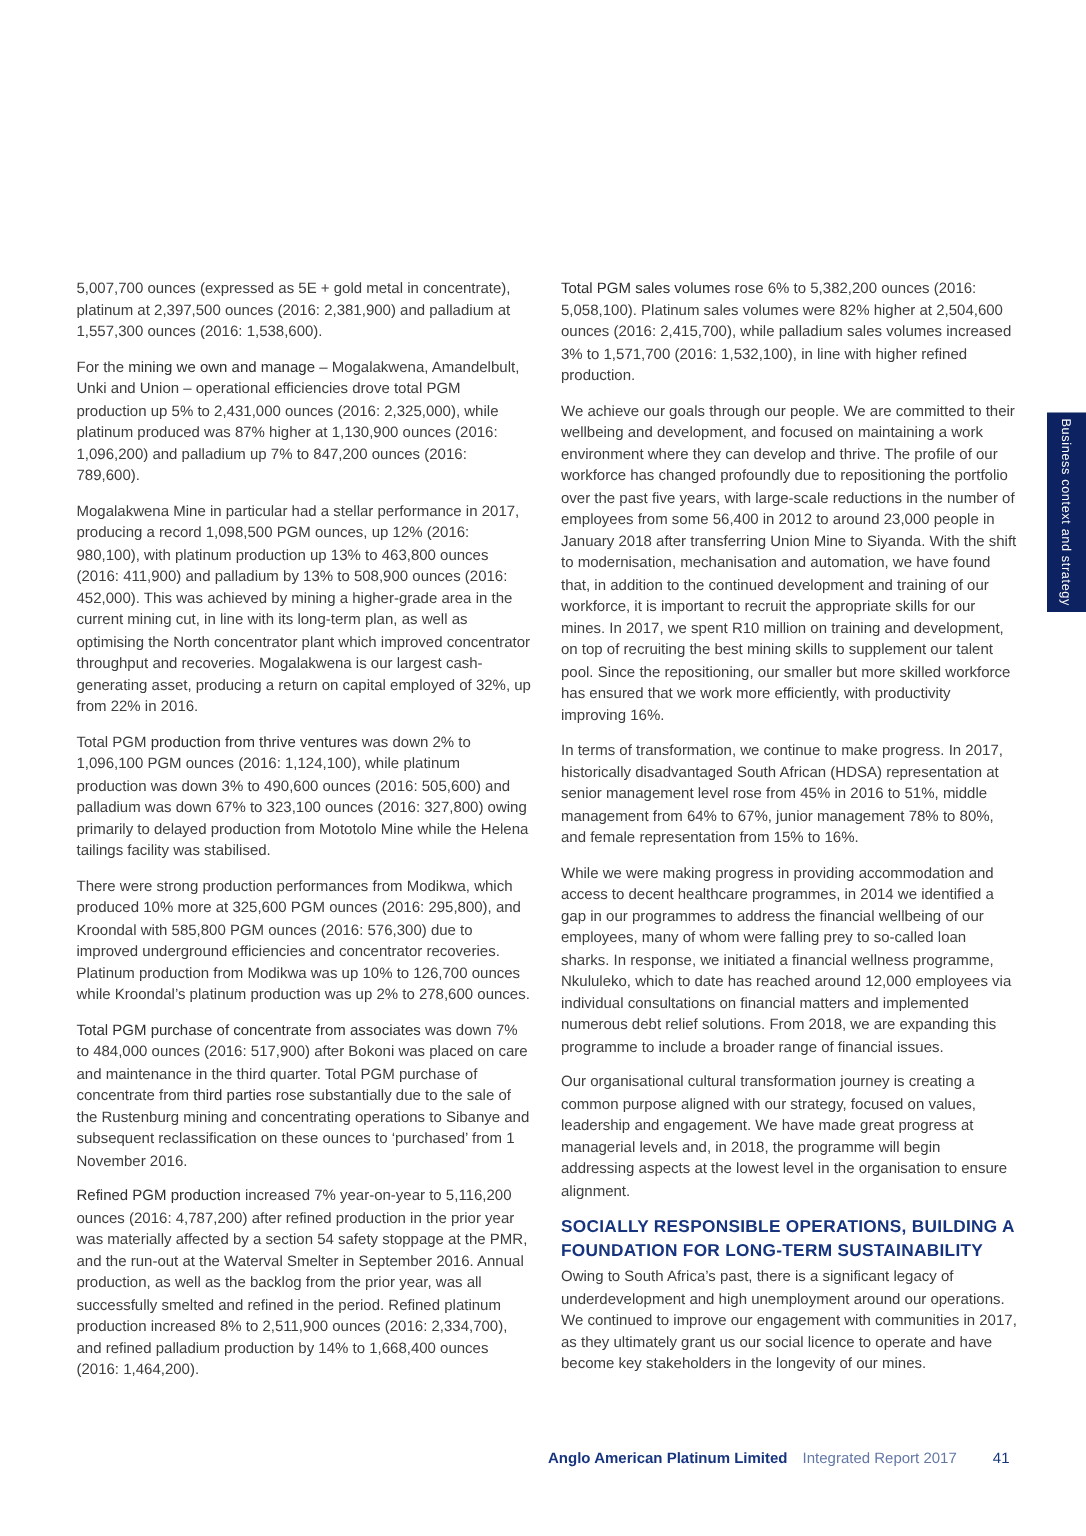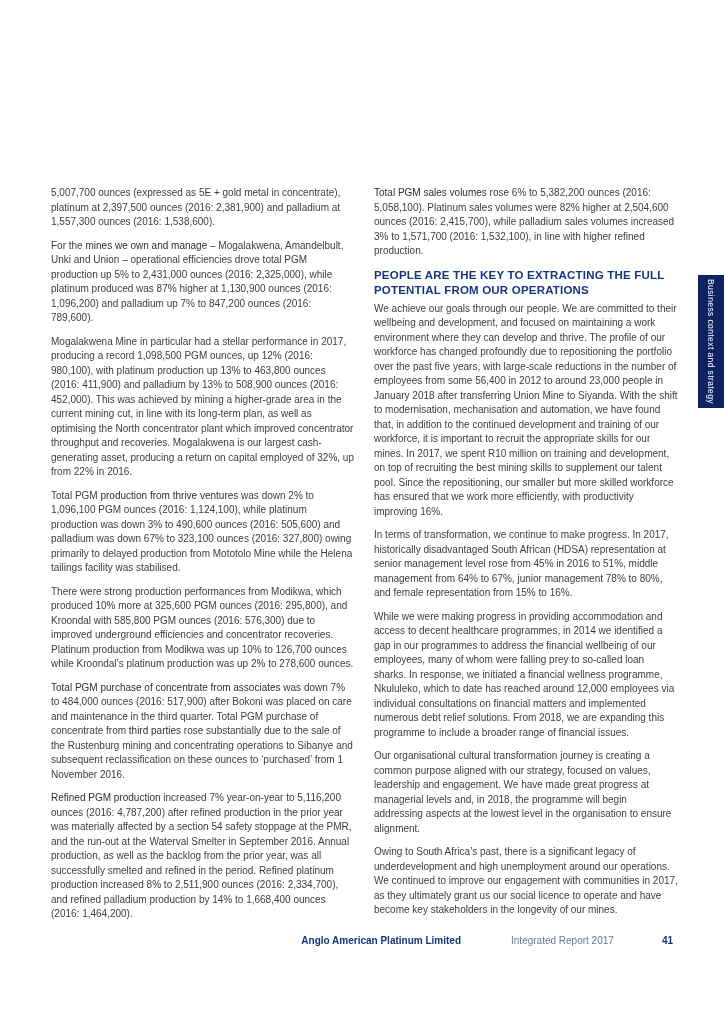--- a/index.html
+++ b/index.html
@@ -50,53 +50,52 @@
   }
   .side-tab .tab-label {
     writing-mode: vertical-rl;
     white-space: nowrap;
     color: #ffffff;
     font-size: 8.5px;
     letter-spacing: 0.4px;
   }
   .footer {
     position: absolute;
-    top: 935px; right: 51px;
+    top: 967px; right: 51px;
     display: flex;
     align-items: flex-end;
     font-size: 10px;
     line-height: 12px;
-    gap: 40px;
   }
   .footer .company { font-weight: bold; color: #17357e; }
   .footer .report { color: #6478a6; margin-left: 10px; }
-  .footer .pagenum { font-weight: bold; color: #17357e; margin-left: 8px; }
+  .footer .pagenum { font-weight: normal; color: #17357e; margin-left: 24px; }
 </style>
 </head>
 <body>
 
 <div class="page">
 
   <div class="content">
     <div class="col">
         <p><span>5,007,700 ounces (expressed as 5E + gold metal in concentrate), platinum at 2,397,500 ounces (2016: 2,381,900) and palladium at 1,557,300 ounces (2016: 1,538,600).</span></p>
-        <p><span>For the </span><span class="b">mines we own and manage</span><span> – Mogalakwena, Amandelbult, Unki and Union – operational efficiencies drove total PGM production up 5% to 2,431,000 ounces (2016: 2,325,000), while platinum produced was 87% higher at 1,130,900 ounces (2016: 1,096,200) and palladium up 7% to 847,200 ounces (2016: 789,600).</span></p>
+        <p><span>For the </span><span class="b">mining we own and manage</span><span> – Mogalakwena, Amandelbult, Unki and Union – operational efficiencies drove total PGM production up 5% to 2,431,000 ounces (2016: 2,325,000), while platinum produced was 87% higher at 1,130,900 ounces (2016: 1,096,200) and palladium up 7% to 847,200 ounces (2016: 789,600).</span></p>
         <p><span>Mogalakwena Mine in particular had a stellar performance in 2017, producing a record 1,098,500 PGM ounces, up 12% (2016: 980,100), with platinum production up 13% to 463,800 ounces (2016: 411,900) and palladium by 13% to 508,900 ounces (2016: 452,000). This was achieved by mining a higher-grade area in the current mining cut, in line with its long-term plan, as well as optimising the North concentrator plant which improved concentrator throughput and recoveries. Mogalakwena is our largest cash-generating asset, producing a return on capital employed of 32%, up from 22% in 2016.</span></p>
         <p><span>Total PGM </span><span class="b">production from thrive ventures</span><span> was down 2% to 1,096,100 PGM ounces (2016: 1,124,100), while platinum production was down 3% to 490,600 ounces (2016: 505,600) and palladium was down 67% to 323,100 ounces (2016: 327,800) owing primarily to delayed production from Mototolo Mine while the Helena tailings facility was stabilised.</span></p>
         <p><span>There were strong production performances from Modikwa, which produced 10% more at 325,600 PGM ounces (2016: 295,800), and Kroondal with 585,800 PGM ounces (2016: 576,300) due to improved underground efficiencies and concentrator recoveries. Platinum production from Modikwa was up 10% to 126,700 ounces while Kroondal’s platinum production was up 2% to 278,600 ounces.</span></p>
         <p><span class="b">Total PGM purchase of concentrate from associates</span><span> was down 7% to 484,000 ounces (2016: 517,900) after Bokoni was placed on care and maintenance in the third quarter. Total PGM purchase of concentrate from </span><span class="b">third parties</span><span> rose substantially due to the sale of the Rustenburg mining and concentrating operations to Sibanye and subsequent reclassification on these ounces to ‘purchased’ from 1 November 2016.</span></p>
         <p><span class="b">Refined PGM production</span><span> increased 7% year-on-year to 5,116,200 ounces (2016: 4,787,200) after refined production in the prior year was materially affected by a section 54 safety stoppage at the PMR, and the run-out at the Waterval Smelter in September 2016. Annual production, as well as the backlog from the prior year, was all successfully smelted and refined in the period. Refined platinum production increased 8% to 2,511,900 ounces (2016: 2,334,700), and refined palladium production by 14% to 1,668,400 ounces (2016: 1,464,200).</span></p>
       </div>
     <div class="col">
         <p><span class="b">Total PGM sales volumes</span><span> rose 6% to 5,382,200 ounces (2016: 5,058,100). Platinum sales volumes were 82% higher at 2,504,600 ounces (2016: 2,415,700), while palladium sales volumes increased 3% to 1,571,700 (2016: 1,532,100), in line with higher refined production.</span></p>
-        <h2 class="section-heading">PEOPLE ARE THE KEY TO EXTRACTING THE FULL POTENTIAL FROM OUR OPERATIONS</h2>
         <p><span>We achieve our goals through our people. We are committed to their wellbeing and development, and focused on maintaining a work environment where they can develop and thrive. The profile of our workforce has changed profoundly due to repositioning the portfolio over the past five years, with large-scale reductions in the number of employees from some 56,400 in 2012 to around 23,000 people in January 2018 after transferring Union Mine to Siyanda. With the shift to modernisation, mechanisation and automation, we have found that, in addition to the continued development and training of our workforce, it is important to recruit the appropriate skills for our mines. In 2017, we spent R10 million on training and development, on top of recruiting the best mining skills to supplement our talent pool. Since the repositioning, our smaller but more skilled workforce has ensured that we work more efficiently, with productivity improving 16%.</span></p>
         <p><span>In terms of transformation, we continue to make progress. In 2017, historically disadvantaged South African (HDSA) representation at senior management level rose from 45% in 2016 to 51%, middle management from 64% to 67%, junior management 78% to 80%, and female representation from 15% to 16%.</span></p>
         <p><span>While we were making progress in providing accommodation and access to decent healthcare programmes, in 2014 we identified a gap in our programmes to address the financial wellbeing of our employees, many of whom were falling prey to so-called loan sharks. In response, we initiated a financial wellness programme, Nkululeko, which to date has reached around 12,000 employees via individual consultations on financial matters and implemented numerous debt relief solutions. From 2018, we are expanding this programme to include a broader range of financial issues.</span></p>
         <p><span>Our organisational cultural transformation journey is creating a common purpose aligned with our strategy, focused on values, leadership and engagement. We have made great progress at managerial levels and, in 2018, the programme will begin addressing aspects at the lowest level in the organisation to ensure alignment.</span></p>
+        <h2 class="section-heading">SOCIALLY RESPONSIBLE OPERATIONS, BUILDING A FOUNDATION FOR LONG-TERM SUSTAINABILITY</h2>
         <p><span>Owing to South Africa’s past, there is a significant legacy of underdevelopment and high unemployment around our operations. We continued to improve our engagement with communities in 2017, as they ultimately grant us our social licence to operate and have become key stakeholders in the longevity of our mines.</span></p>
       </div>
   </div>
 
   <div class="side-tab">
     <span class="tab-label">Business context and strategy</span>
   </div>
 
   <div class="footer">
     <span class="company">Anglo American Platinum Limited</span>

